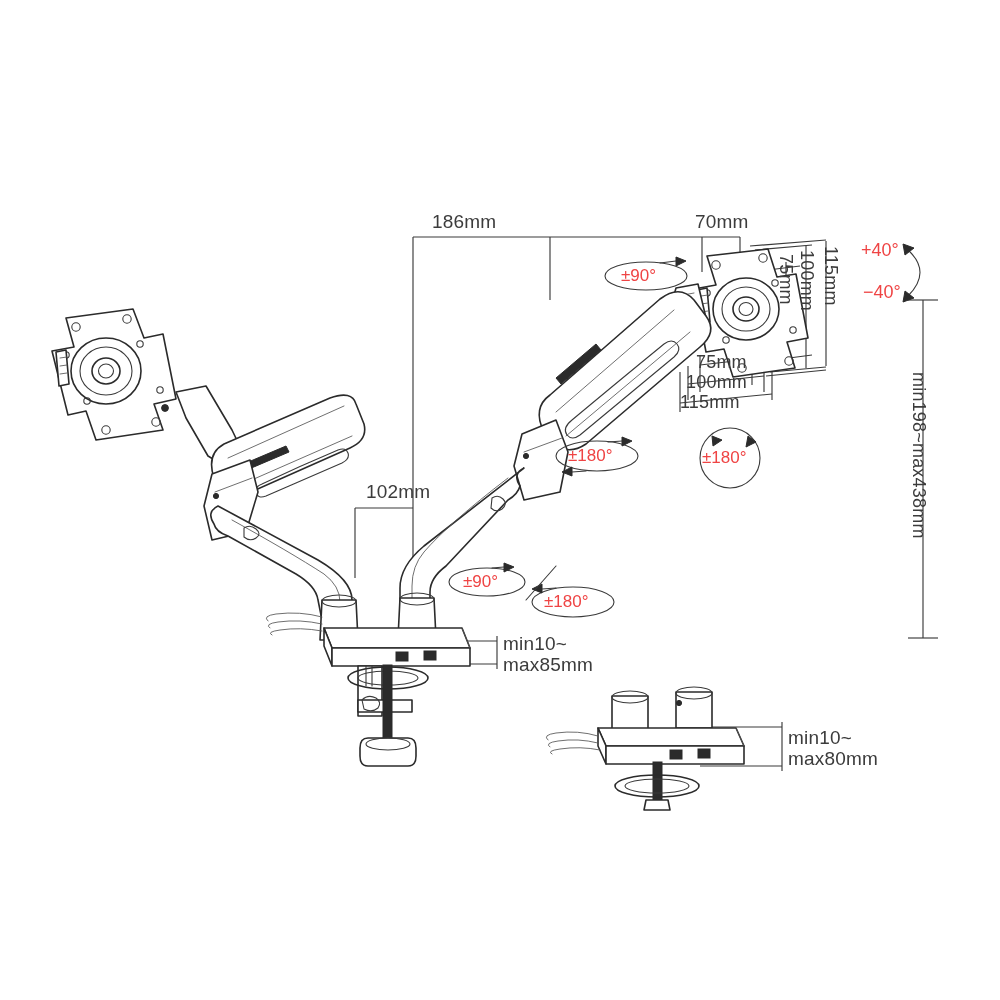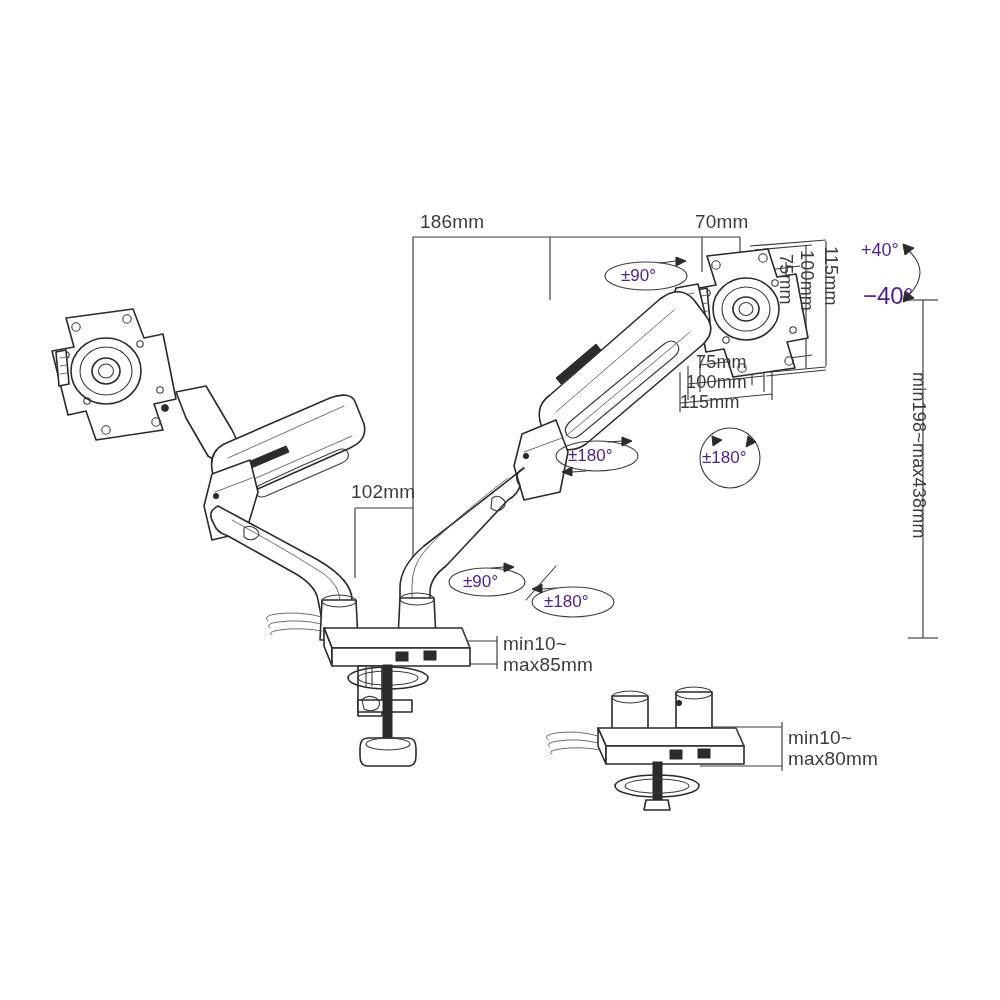--- a/index.html
+++ b/index.html
@@ -8,21 +8,21 @@
   svg#dwg{position:absolute;left:0;top:0;width:1000px;height:1000px;display:block;}
   .ln{fill:none;stroke:#2b2b2b;stroke-width:1.6;stroke-linecap:round;stroke-linejoin:round;}
   .ln-thin{fill:none;stroke:#3a3a3a;stroke-width:1.1;stroke-linecap:round;stroke-linejoin:round;}
   .ln-hair{fill:none;stroke:#555;stroke-width:0.85;stroke-linecap:round;stroke-linejoin:round;}
   .dim{fill:none;stroke:#3a3a3a;stroke-width:1.15;stroke-linecap:butt;}
   .body-fill{fill:#ffffff;}
   .dark{fill:#2b2b2b;stroke:#2b2b2b;stroke-width:1;}
   .lab{position:absolute;color:#3c3c3c;font-family:"Liberation Sans",sans-serif;
        font-size:19px;letter-spacing:.2px;white-space:pre;line-height:1.12;}
   .lab.two{line-height:1.1;}
-  .rot{position:absolute;color:#4c1d95;font-family:"Liberation Sans",sans-serif;
+  .rot{position:absolute;color:#ef4444;font-family:"Liberation Sans",sans-serif;
        font-size:17px;white-space:nowrap;}
   .vert{transform-origin:left top;}
 </style>
 </head>
 <body>
 
 <div id="stage">
 
 <svg id="dwg" viewBox="0 0 1000 1000">
 
@@ -286,44 +286,44 @@
   </g>
 
   <g>
     <path class="ln-thin" d="M908 250 Q932 272 908 296"></path>
     <path class="dark" d="M903 244 L914 248 L905 255 Z"></path>
     <path class="dark" d="M903 302 L905 291 L914 298 Z"></path>
   </g>
 
 </svg>
 
-<div class="lab" style="left:420px;top:211px;">186mm</div>
+<div class="lab" style="left:432px;top:211px;">186mm</div>
 
 
 <div class="lab" style="left:695px;top:211px;text-align:center;">70mm</div>
 
 <div class="lab vert" style="left:796px;top:254px;transform:rotate(90deg);font-size:18px;">75mm</div>
 <div class="lab vert" style="left:817px;top:250px;transform:rotate(90deg);font-size:18px;">100mm</div>
 <div class="lab vert" style="left:841px;top:246px;transform:rotate(90deg);font-size:18px;">115mm</div>
 
 <div class="lab" style="left:696px;top:352px;font-size:18px;">75mm</div>
 <div class="lab" style="left:686px;top:372px;font-size:18px;">100mm</div>
 <div class="lab" style="left:680px;top:392px;font-size:18px;">115mm</div>
 
-<div class="lab" style="left:351px;top:481px;">102mm</div>
+<div class="lab" style="left:366px;top:481px;">102mm</div>
 
 <div class="lab vert" style="left:929px;top:372px;transform:rotate(90deg);font-size:18px;">min198~max438mm</div>
 
 <div class="lab two" style="left:503px;top:634px;">min10~
 max85mm</div>
 
 <div class="lab two" style="left:788px;top:728px;">min10~
 max80mm</div>
 
 <div class="rot" style="left:621px;top:266px;">±90°</div>
 <div class="rot" style="left:568px;top:446px;">±180°</div>
 <div class="rot" style="left:702px;top:448px;">±180°</div>
 <div class="rot" style="left:463px;top:572px;">±90°</div>
 <div class="rot" style="left:544px;top:592px;">±180°</div>
 <div class="rot" style="left:861px;top:240px;font-size:18px;">+40°</div>
-<div class="rot" style="left:863px;top:282px;font-size:24px;">−40°</div>
+<div class="rot" style="left:863px;top:282px;font-size:18px;">−40°</div>
 
 </div>
 
 </body></html>

